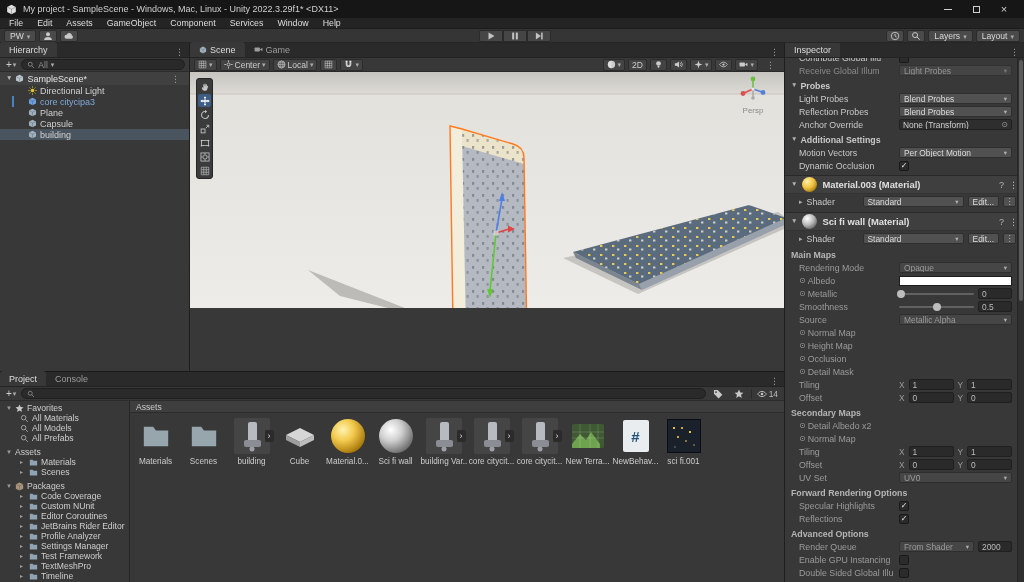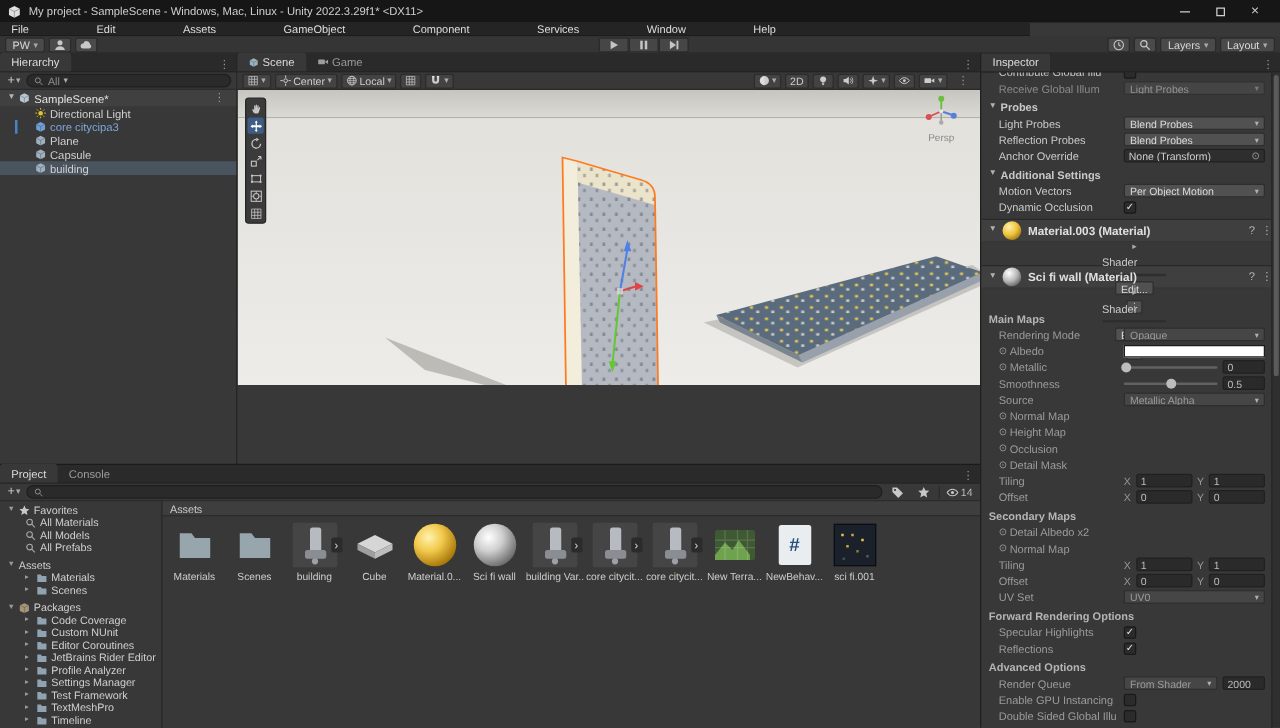--- a/index.html
+++ b/index.html
@@ -13,22 +13,22 @@
     display:flex;align-items:center;padding:0 6px;color:#cfcfcf;}
   #titlebar .logo{width:11px;height:11px;color:#e0e0e0;margin-right:6px;}
   #titlebar .wtitle{font-size:9px;}
   .wincontrols{margin-left:auto;display:flex;height:100%;}
   .winbtn{width:28px;height:100%;display:flex;align-items:center;justify-content:center;color:#cfcfcf;}
   .minbar{width:8px;height:1px;background:#cfcfcf;display:block;}
   .maxbox{width:7px;height:7px;border:1px solid #cfcfcf;display:block;}
   .closex{font-size:11px;}
 
   
-  #menubar{position:absolute;left:0;top:18px;width:824px;height:11px;background:#242424;
-    display:flex;align-items:center;padding-left:2px;border-bottom:1px solid #1c1c1c;gap:40px;}
+  #menubar{position:absolute;left:0;top:18px;width:1024px;height:11px;background:#242424;
+    display:flex;align-items:center;padding-left:2px;border-bottom:1px solid #1c1c1c;}
   .menu-item{padding:0 7px;font-size:8.8px;color:#dedede;line-height:11px;}
 
   
   #apptoolbar{position:absolute;left:0;top:29px;width:1024px;height:14px;background:#353535;
     border-bottom:1px solid #262626;}
   .tb-left{position:absolute;left:4px;top:1px;display:flex;gap:3px;align-items:center;}
   .tb-center{position:absolute;left:479px;top:1px;display:flex;}
   .tb-right{position:absolute;right:4px;top:1px;display:flex;gap:3px;align-items:center;}
   .chip{height:12px;background:#4a4a4a;border:1px solid #2b2b2b;border-radius:2px;display:flex;
     align-items:center;gap:3px;padding:0 5px;font-size:8.6px;color:#d8d8d8;}
@@ -109,21 +109,21 @@
   .objf .pick{margin-left:auto;color:#9a9a9a;font-size:8px;}
   .slotdot{color:#9a9a9a;font-size:8px;}
   .axis{color:#9a9a9a;font-size:8.4px;}
   .mhead{height:19px;background:#3f3f3f;border-top:1px solid #292929;border-bottom:1px solid #343434;
     display:flex;align-items:center;gap:5px;padding:0 6px;font-size:9.4px;font-weight:bold;color:#e0e0e0;margin-top:3px;}
   .mhead .caret{font-size:6.5px;color:#b0b0b0;}
   .ball{width:15px;height:15px;border-radius:50%;flex:none;}
   .ball.yellow{background:radial-gradient(circle at 35% 30%,#fff0a8,#f0c23e 45%,#93700e 85%);}
   .ball.gray{background:radial-gradient(circle at 35% 30%,#ffffff,#b9b9b9 45%,#565656 85%);}
   .mh-icons{margin-left:auto;display:flex;gap:5px;color:#b5b5b5;font-weight:normal;font-size:9px;}
-  .shrow{height:15px;display:flex;align-items:center;gap:4px;padding:0 8px 0 14px;font-size:8.8px;color:#c9c9c9;flex-direction:column;}
+  .shrow{height:15px;display:flex;align-items:center;gap:4px;padding:0 8px 0 14px;font-size:8.8px;color:#c9c9c9;}
   .shrow .slbl{width:52px;flex:none;}
   .editbtn{height:11px;flex:none;background:#515151;border:1px solid #2e2e2e;border-radius:2px;
     font-size:8.4px;color:#dddddd;padding:0 4px;display:flex;align-items:center;}
   .miconbtn{width:13px;height:11px;background:#515151;border:1px solid #2e2e2e;border-radius:2px;
     display:flex;align-items:center;justify-content:center;color:#c0c0c0;font-size:8px;}
   .mat .irow{color:#9b9b9b;}
   .mat .ihead{color:#b5b5b5;}
   .mat .dd{background:#464646;color:#9b9b9b;}
   .vscroll{position:absolute;right:0;top:15px;bottom:0;width:7px;background:#2f2f2f;border-left:1px solid #262626;}
   .vthumb{position:absolute;left:1px;right:1px;top:2px;height:46%;background:#5b5b5b;border-radius:3px;}

